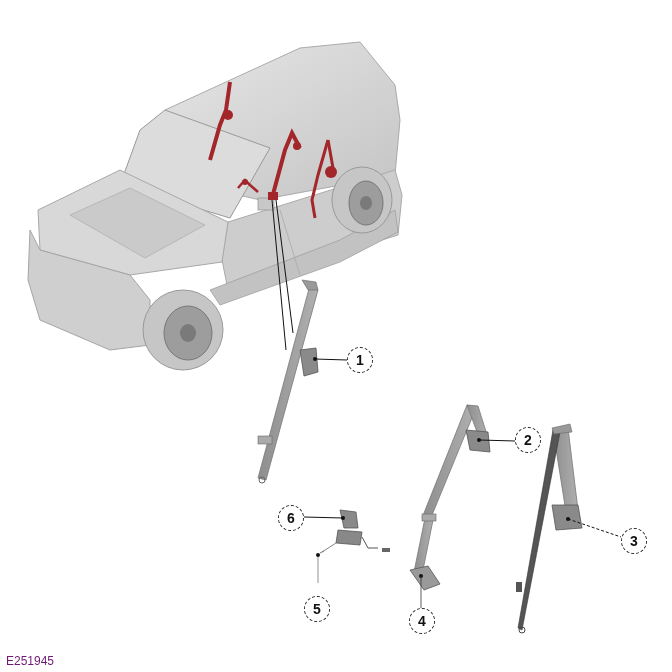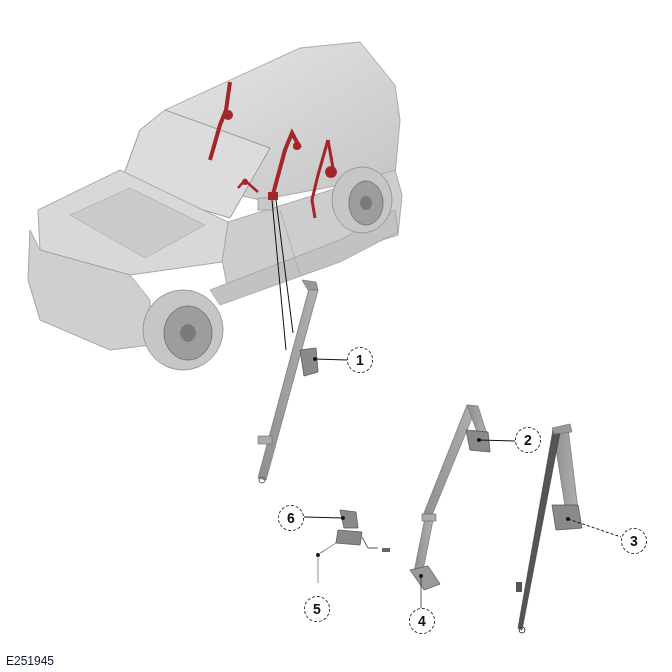--- a/index.html
+++ b/index.html
@@ -3,21 +3,21 @@
 <meta charset="utf-8">
 <style>
   html, body { margin: 0; padding: 0; background: #ffffff; }
   body { width: 672px; height: 672px; position: relative; overflow: hidden;
          font-family: "Liberation Sans", sans-serif; }
   #diagram { position: absolute; left: 0; top: 0; width: 672px; height: 672px; }
   .callout { position: absolute; width: 26px; height: 26px; border-radius: 50%;
              border: 1.5px dashed #222; background: #fff; box-sizing: border-box;
              display: flex; align-items: center; justify-content: center;
              font-weight: bold; font-size: 14px; color: #111; }
-  .ref-code { position: absolute; left: 6px; top: 654px; font-size: 12px; color: #0f172a; }
+  .ref-code { position: absolute; left: 6px; top: 654px; font-size: 12px; color: #701a75; }
 </style>
 </head>
 <body>
 
 <svg id="diagram" viewBox="0 0 672 672" xmlns="http://www.w3.org/2000/svg">
   <defs>
     <linearGradient id="bodyGrad" x1="0" y1="0" x2="1" y2="1">
       <stop offset="0" stop-color="#e8e8e8"></stop>
       <stop offset="1" stop-color="#c4c4c4"></stop>
     </linearGradient>

